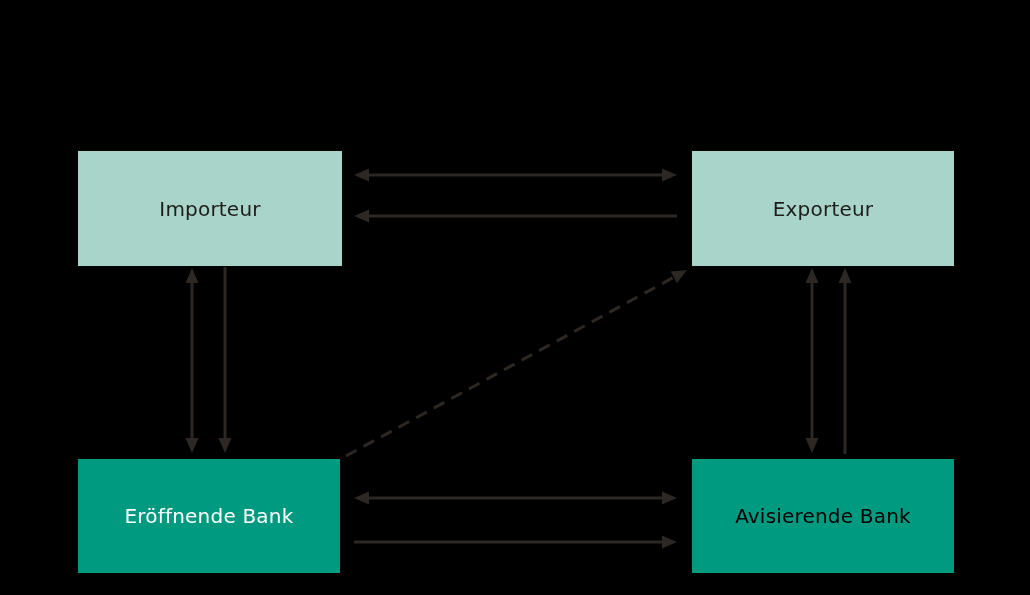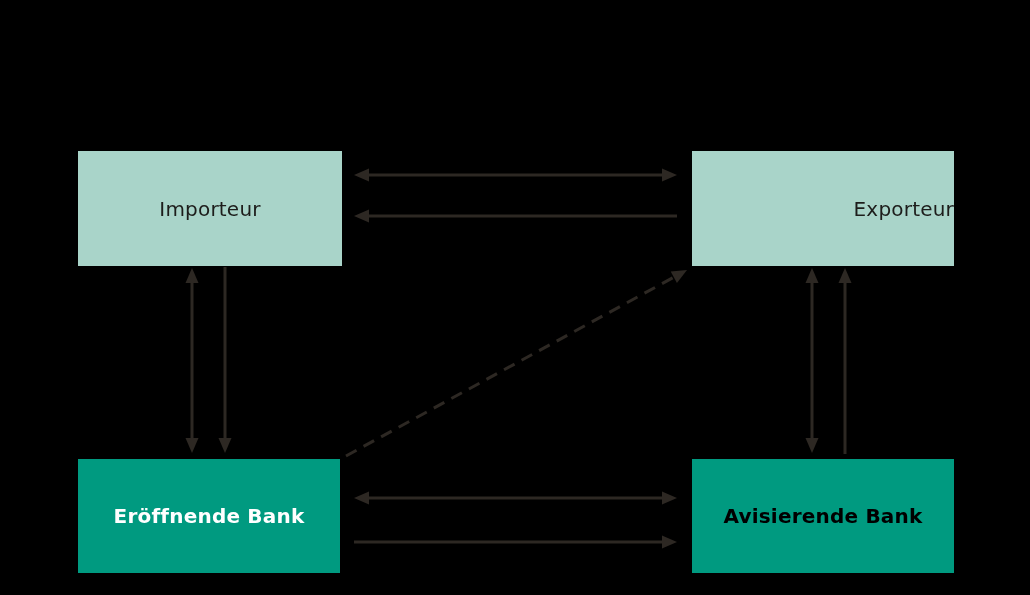--- a/index.html
+++ b/index.html
@@ -34,21 +34,21 @@
   }
   .node-label {
     font-size: 20px;
     line-height: 1.2;
     letter-spacing: 0.2px;
   }
   .node.light .node-label {
     font-weight: 400;
   }
   .node.dark .node-label {
-    font-weight: 700;
+    font-weight: 400;
   }
 </style>
 </head>
 <body>
 
 <div class="stage" style="background: rgb(0, 0, 0);">
 
   <svg id="edges-svg" class="edges-canvas" viewBox="0 0 1030 595" xmlns="http://www.w3.org/2000/svg">
       <g>
         <line x1="366" y1="147" x2="665" y2="147" stroke="#2d2823" stroke-width="3"></line>
@@ -89,21 +89,21 @@
       <g>
         <line x1="346" y1="428" x2="676.4652531250274" y2="247.7462255681669" stroke="#2d2823" stroke-width="3" stroke-dasharray="12 8"></line>
         <polygon points="687,242 676.9441052557079,254.88910318415208 670.7190275568605,243.4764607362651" fill="#2d2823"></polygon>
       </g>
     </svg>
 
   <div class="node light" style="left: 78px; top: 123px; width: 264px; height: 115px; background: rgb(169, 212, 201); color: rgb(29, 29, 27);">
     <span class="node-label">Importeur</span>
   </div>
 
-  <div class="node light" style="left: 692px; top: 123px; width: 262px; height: 115px; background: rgb(169, 212, 201); color: rgb(29, 29, 27); justify-content: flex-end;">
+  <div class="node light" style="left: 692px; top: 123px; width: 262px; height: 115px; background: rgb(169, 212, 201); color: rgb(29, 29, 27);">
     <span class="node-label">Exporteur</span>
   </div>
 
   <div class="node dark" style="left: 78px; top: 431px; width: 262px; height: 114px; background: rgb(0, 154, 128); color: rgb(255, 255, 255);">
     <span class="node-label">Eröffnende Bank</span>
   </div>
 
   <div class="node dark" style="left: 692px; top: 431px; width: 262px; height: 114px; background: rgb(0, 154, 128); color: #000000;">
     <span class="node-label">Avisierende Bank</span>
   </div>

